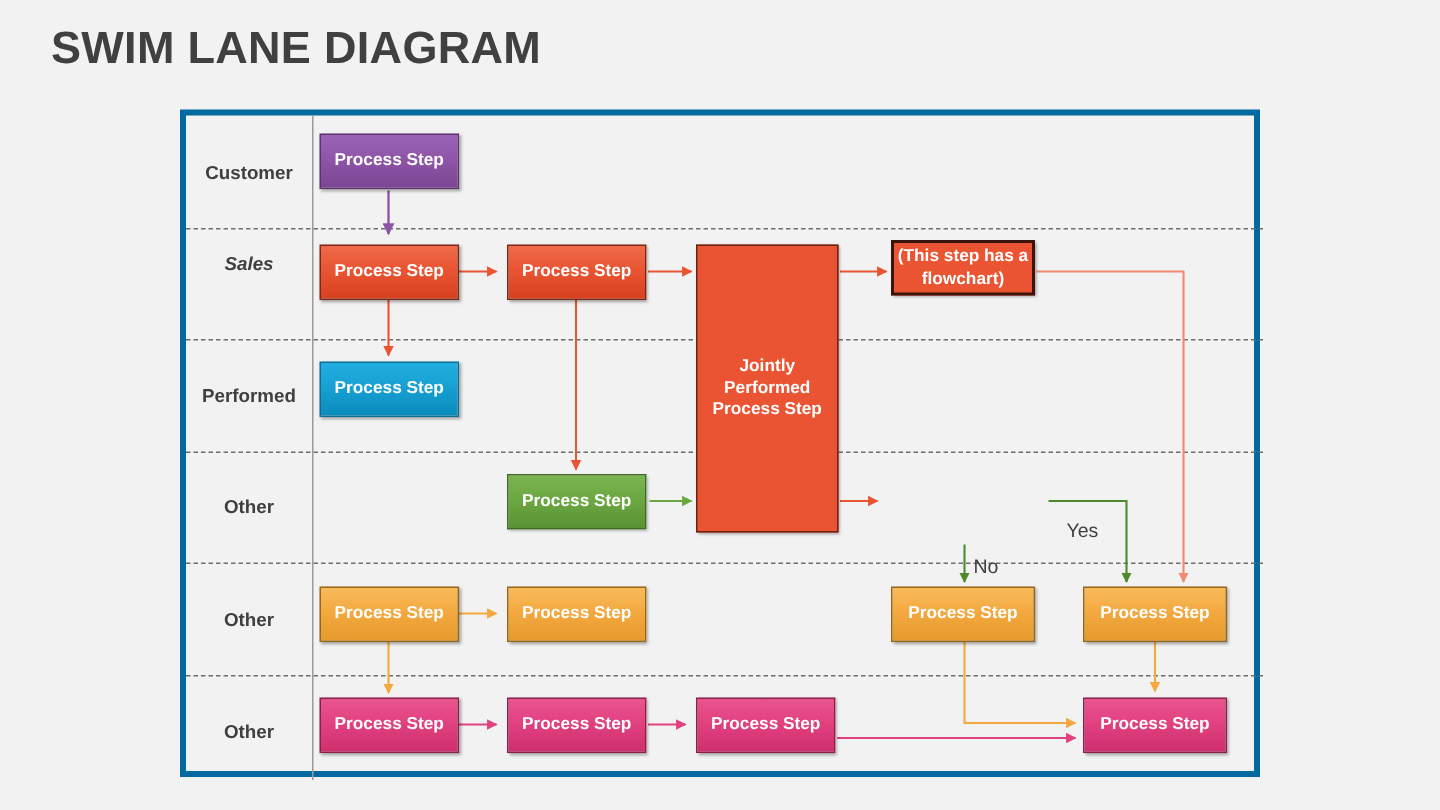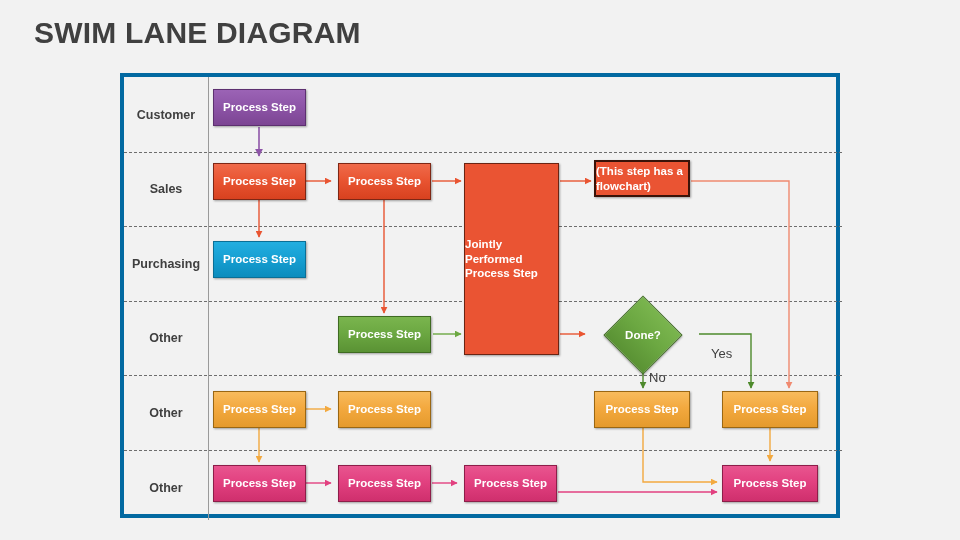--- a/index.html
+++ b/index.html
@@ -41,21 +41,21 @@
   #map-title {
     position: absolute; left: 240px; top: 95px;
     width: 480px; text-align: center;
     font-size: 23px; color: #3f3f3f; white-space: nowrap;
   }
 
   
   .node {
     position: absolute;
     display: flex; align-items: center; justify-content: center;
-    text-align: left;
+    text-align: center;
     color: #ffffff; font-size: 11.5px; font-weight: bold;
     line-height: 1.25;
     border-style: solid; border-width: 1.5px;
     box-shadow: 1px 1px 2px rgba(0,0,0,0.35);
   }
   .n-purple { background: linear-gradient(180deg,#9b63b5 0%,#8e55a8 45%,#7c4593 100%); border-color:#5d3070; }
   .n-red    { background: linear-gradient(180deg,#ef6a4a 0%,#e95532 45%,#d8411f 100%); border-color:#7e2715; }
   .n-red-flat { background:#ea5433; border-color:#6b2413; }
   .n-blue   { background: linear-gradient(180deg,#22aee0 0%,#17a0d3 45%,#0b8cbd 100%); border-color:#0a6f96; }
   .n-green  { background: linear-gradient(180deg,#7ab54e 0%,#6ca842 45%,#5a9234 100%); border-color:#3f6b22; }
@@ -97,22 +97,22 @@
   <div id="frame">
     <div id="label-col-divider"></div>
 
     <div class="lane-divider" style="top:75px;"></div>
     <div class="lane-divider" style="top:149px;"></div>
     <div class="lane-divider" style="top:224px;"></div>
     <div class="lane-divider" style="top:298px;"></div>
     <div class="lane-divider" style="top:373px;"></div>
 
     <div class="lane-label" style="top:31px;">Customer</div>
-    <div class="lane-label" style="top:105px;">Sales</div>
-    <div class="lane-label" style="top:180px;">Purchasing</div>
+    <div class="lane-label" style="top:92px;font-style:italic;">Sales</div>
+    <div class="lane-label" style="top:180px;">Performed</div>
     <div class="lane-label" style="top:254px;">Other</div>
     <div class="lane-label" style="top:329px;">Other</div>
     <div class="lane-label" style="top:404px;">Other</div>
   </div>
 
 
   <svg id="wires" viewBox="0 0 960 540" xmlns="http://www.w3.org/2000/svg">
     <defs>
       <marker id="ah-purple" viewBox="0 0 10 10" refX="9" refY="5" markerWidth="5" markerHeight="5" orient="auto-start-reverse">
         <path d="M0,0 L10,5 L0,10 z" fill="#8e55a8"></path>
@@ -181,24 +181,20 @@
   <div class="node n-red-flat tallnode" style="left:464px; top:163px; width:95px; height:192px;">
     <span>Jointly Performed Process Step</span>
   </div>
 
   <div class="node n-red-flat" style="left:594px; top:160px; width:96px; height:37px; border-color:#3a1309; border-width:2px;">(This step has a flowchart)</div>
 
   <div class="node n-blue" style="left:213px; top:241px; width:93px; height:37px;">Process Step</div>
 
   <div class="node n-green" style="left:338px; top:316px; width:93px; height:37px;">Process Step</div>
 
-  <div id="decision-wrap" style="left:588px; top:307px; width:110px; height:55px;">
-    <div id="decision-shape" style="left:27px; top:0px; width:56px; height:56px;"></div>
-    <div id="decision-label">Done?</div>
-  </div>
 
   <div class="node n-orange" style="left:213px; top:391px; width:93px; height:37px;">Process Step</div>
   <div class="node n-orange" style="left:338px; top:391px; width:93px; height:37px;">Process Step</div>
   <div class="node n-orange" style="left:594px; top:391px; width:96px; height:37px;">Process Step</div>
   <div class="node n-orange" style="left:722px; top:391px; width:96px; height:37px;">Process Step</div>
 
   <div class="node n-pink" style="left:213px; top:465px; width:93px; height:37px;">Process Step</div>
   <div class="node n-pink" style="left:338px; top:465px; width:93px; height:37px;">Process Step</div>
   <div class="node n-pink" style="left:464px; top:465px; width:93px; height:37px;">Process Step</div>
   <div class="node n-pink" style="left:722px; top:465px; width:96px; height:37px;">Process Step</div>

